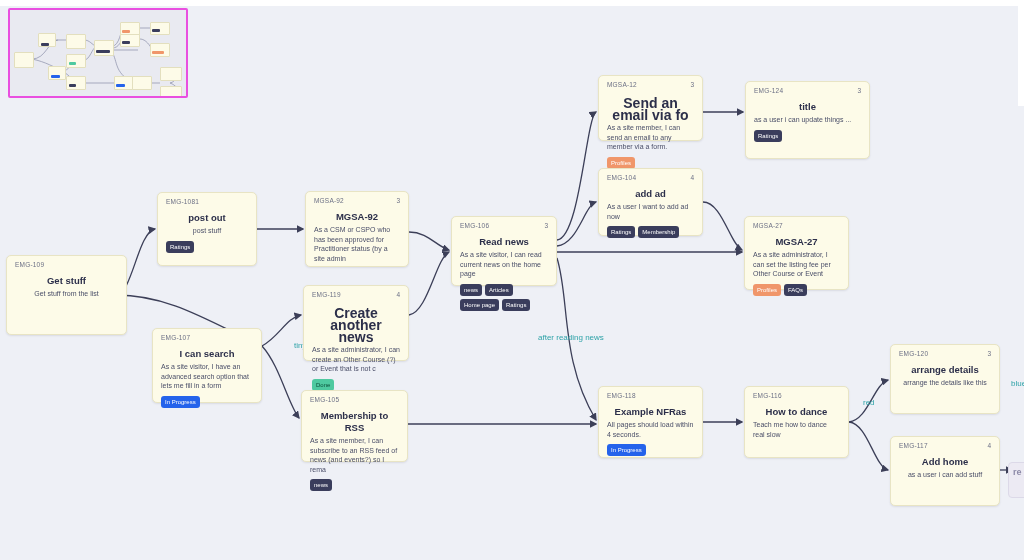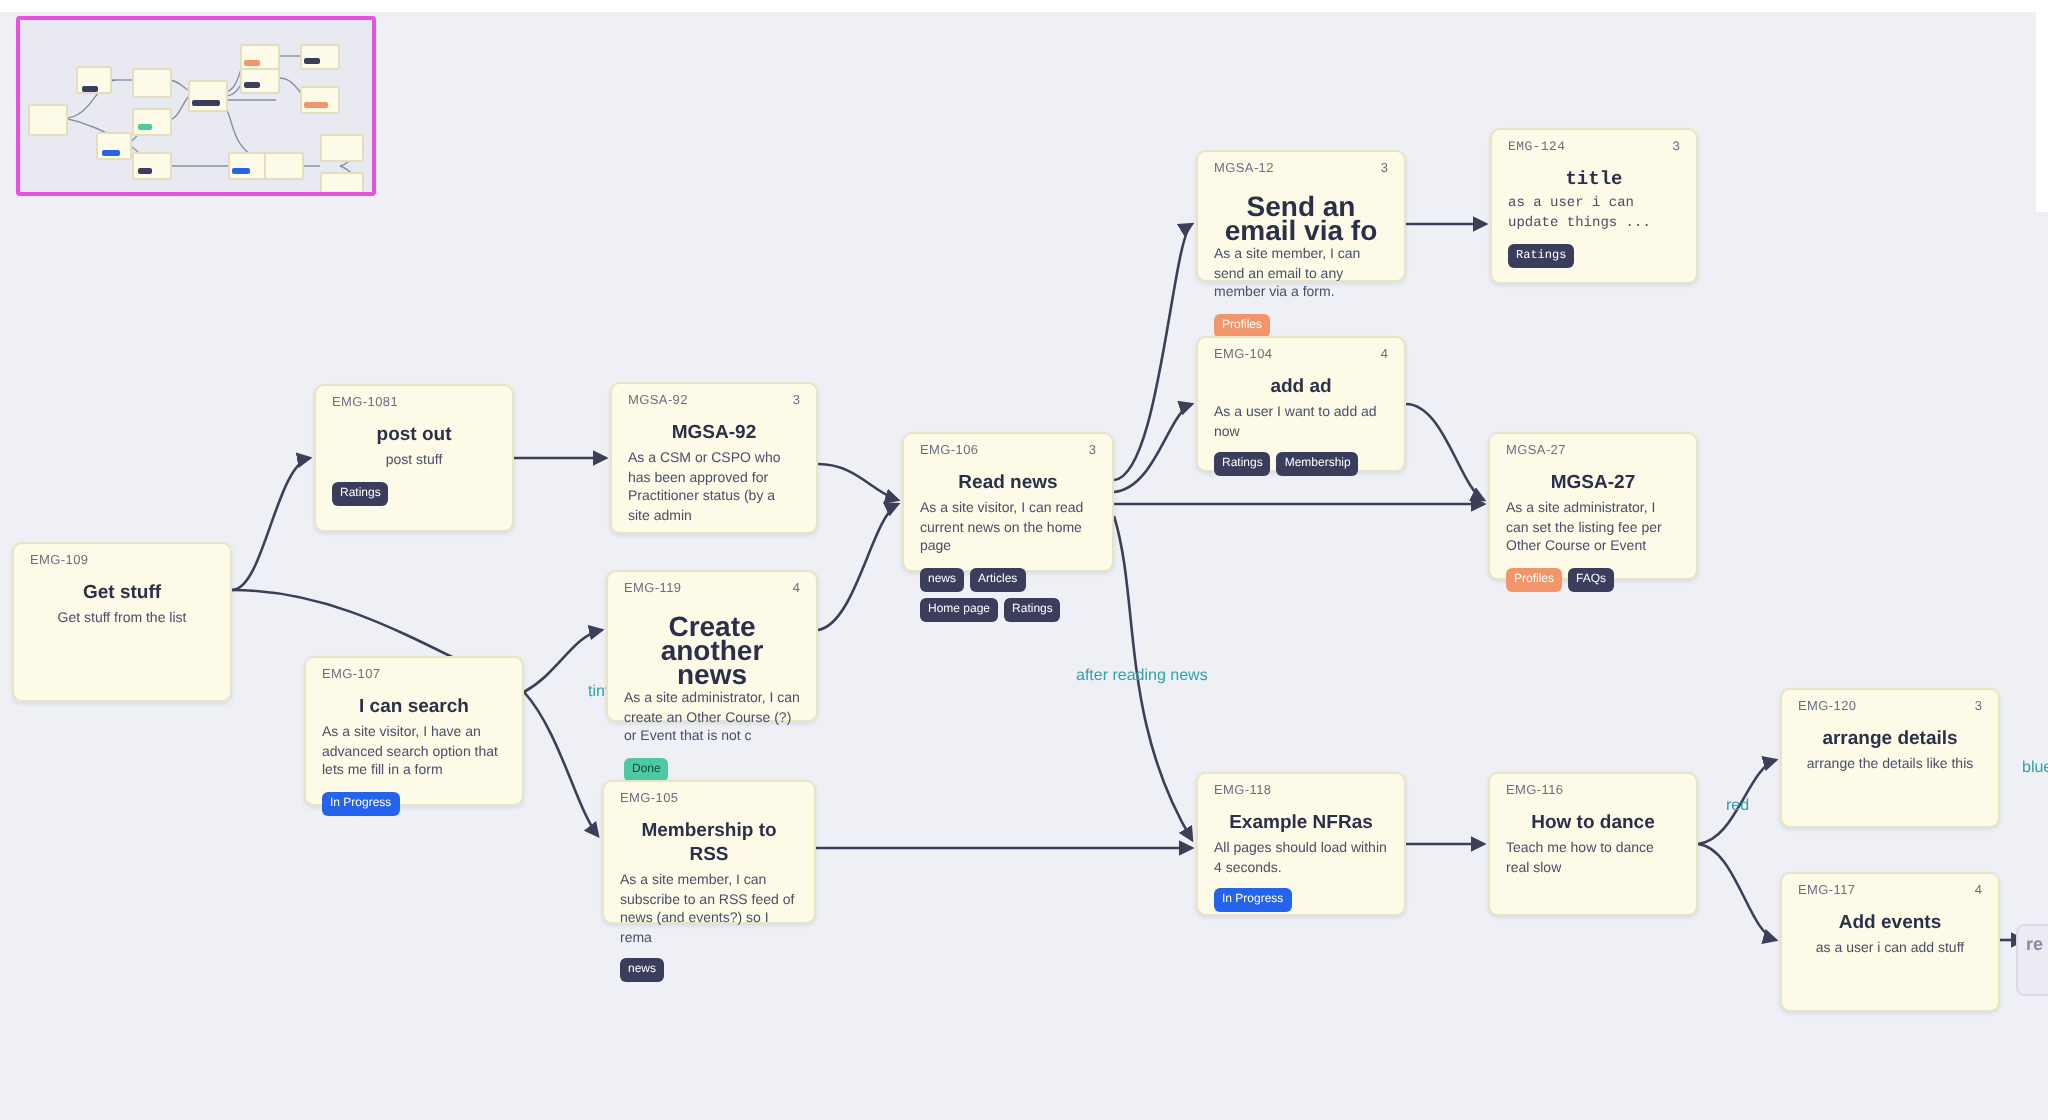--- a/index.html
+++ b/index.html
@@ -101,21 +101,21 @@
   </svg>
 
   <div id="labels-layer">
       <div class="edge-label" style="left: 266px; top: 341px; padding-left: 28px;">tiny</div>
       <div class="edge-label" style="left: 538px; top: 333px;">after reading news</div>
       <div class="edge-label" style="left: 863px; top: 398px;">red</div>
       <div class="edge-label" style="left: 1011px; top: 379px;">blue</div>
     </div>
 
   <div id="cards-layer">
-      <div class="card" style="left: 6px; top: 255px; width: 110px; height: 80px; margin-top: 16px;">
+      <div class="card" style="left: 6px; top: 255px; width: 121px; height: 80px;">
         <div class="id">EMG-109</div>
         <div class="title">Get stuff</div>
         <div class="desc center">Get stuff from the list</div>
       </div>
       <div class="card" style="left: 157px; top: 192px; width: 100px; height: 74px;">
         <div class="id">EMG-1081</div>
         <div class="title">post out</div>
         <div class="desc center">post stuff</div>
         <div class="tags">
           <span class="tag ">Ratings</span>
@@ -166,21 +166,21 @@
       </div>
       <div class="card small" style="left: 598px; top: 75px; width: 105px; height: 66px;">
         <div class="id">MGSA-12</div>
         <div class="count">3</div>
         <div class="title">Send an email via fo</div>
         <div class="desc">As a site member, I can send an email to any member via a form.</div>
         <div class="tags">
           <span class="tag orange">Profiles</span>
         </div>
       </div>
-      <div class="card" style="left: 745px; top: 64px; width: 104px; height: 78px; font-family: Liberation Mono, monospace;">
+      <div class="card" style="left: 745px; top: 81px; width: 125px; height: 78px;">
         <div class="id">EMG-124</div>
         <div class="count">3</div>
         <div class="title">title</div>
         <div class="desc">as a user i can update things ...</div>
         <div class="tags">
           <span class="tag ">Ratings</span>
         </div>
       </div>
       <div class="card" style="left: 598px; top: 168px; width: 105px; height: 68px;">
         <div class="id">EMG-104</div>
@@ -216,21 +216,21 @@
       </div>
       <div class="card" style="left: 890px; top: 344px; width: 110px; height: 70px;">
         <div class="id">EMG-120</div>
         <div class="count">3</div>
         <div class="title">arrange details</div>
         <div class="desc center">arrange the details like this</div>
       </div>
       <div class="card" style="left: 890px; top: 436px; width: 110px; height: 70px;">
         <div class="id">EMG-117</div>
         <div class="count">4</div>
-        <div class="title">Add events</div>
+        <div class="title">Add home</div>
         <div class="desc center">as a user i can add stuff</div>
       </div>
     </div>
 
   <div id="partial-card" style="left: 1008px; top: 462px; width: 20px; height: 34px;">
     <span>re</span>
   </div>
 
   <div id="minimap">
     <svg width="176" height="86">

